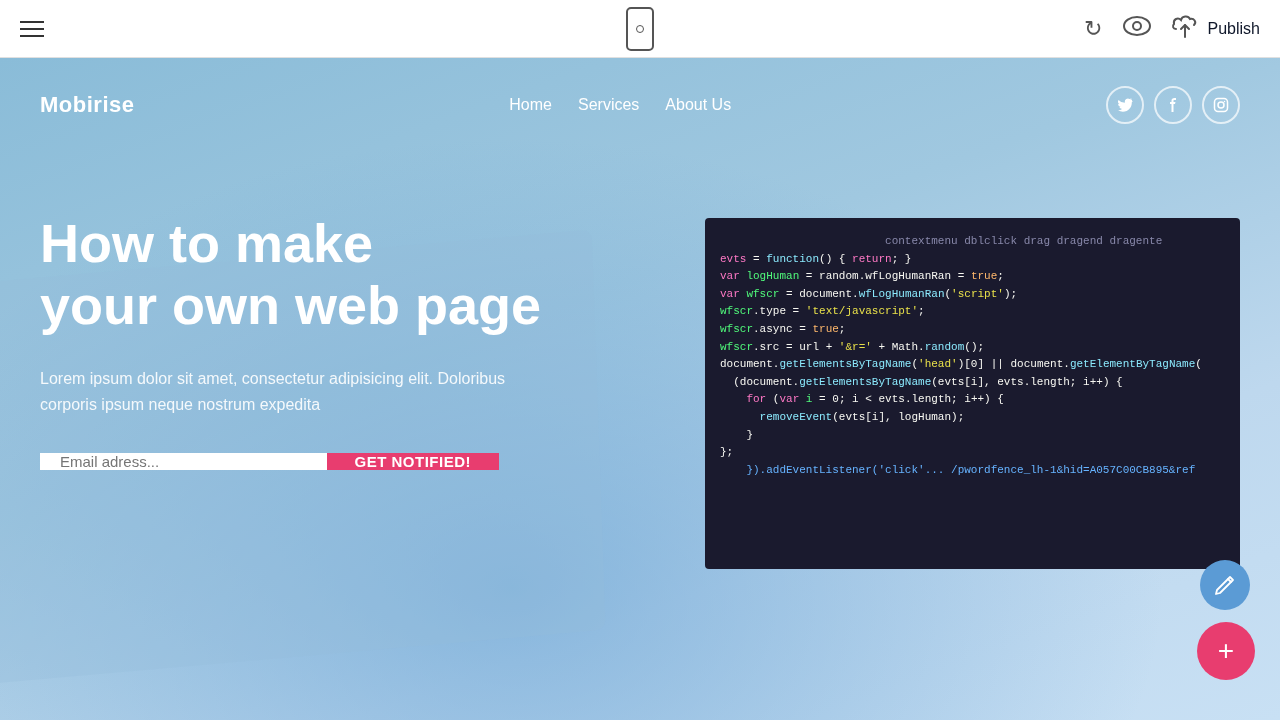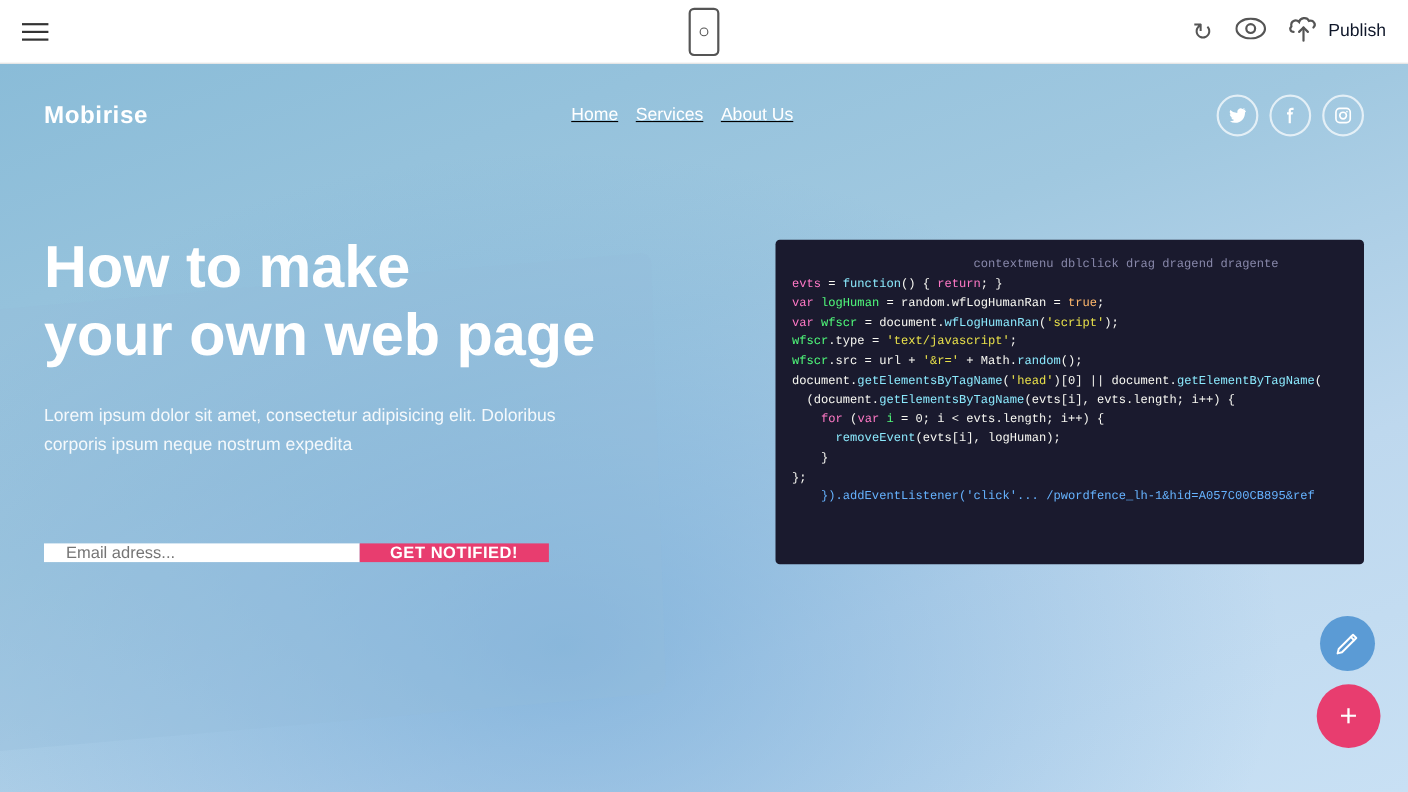--- a/index.html
+++ b/index.html
@@ -134,22 +134,21 @@
     }
     .site-logo {
       color: #fff;
       font-size: 22px;
       font-weight: 700;
       letter-spacing: 0.5px;
     }
     .nav-links {
       display: flex;
       align-items: flex-end;
-      gap: 16px;
-      text-decoration: underline;
+      gap: 26px;
     }
     .nav-link {
       color: #fff;
       text-decoration: none;
       font-size: 16px;
       font-weight: 400;
     }
     .nav-socials {
       display: flex;
       align-items: center;
@@ -192,21 +191,21 @@
     }
     .hero-subtitle {
       color: rgba(255,255,255,0.9);
       font-size: 16px;
       line-height: 1.6;
       margin-bottom: 36px;
       max-width: 520px;
     }
     .email-form {
       display: flex;
-      align-items: flex-end;
+      align-items: flex-start;
       width: 459px;
       height: 58px;
     }
     .email-input {
       flex: 1;
       padding: 0 20px;
       font-size: 15px;
       color: #999;
       border: none;
       outline: none;
@@ -223,21 +222,21 @@
       letter-spacing: 0.5px;
       white-space: nowrap;
     }
 
     
     .code-screenshot {
       position: absolute;
       right: 40px;
       top: 160px;
       width: 535px;
-      height: 295px;
+      height: 351px;
       background: #1a1a2e;
       border-radius: 4px;
       overflow: hidden;
       z-index: 5;
     }
     .code-content {
       width: 100%;
       height: 100%;
       padding: 15px;
       font-family: 'Courier New', monospace;
@@ -378,20 +377,21 @@
     </div>
   </div>
 
   <div class="code-screenshot">
     <div class="code-content">
       <span class="code-line c-gray">                         contextmenu dblclick drag dragend dragente</span>
       <span class="code-line"><span class="c-pink">evts</span> <span class="c-white">= </span><span class="c-cyan">function</span><span class="c-white">() {</span> <span class="c-pink">return</span><span class="c-white">; }</span></span>
       <span class="code-line"><span class="c-pink">var</span> <span class="c-green">logHuman</span> <span class="c-white">= random.wfLogHumanRan = </span><span class="c-orange">true</span><span class="c-white">;</span></span>
       <span class="code-line"><span class="c-pink">var</span> <span class="c-green">wfscr</span> <span class="c-white">= document.</span><span class="c-cyan">wfLogHumanRan</span><span class="c-white">(</span><span class="c-yellow">'script'</span><span class="c-white">);</span></span>
       <span class="code-line"><span class="c-green">wfscr</span><span class="c-white">.type = </span><span class="c-yellow">'text/javascript'</span><span class="c-white">;</span></span>
+      <span class="code-line"><span class="c-green">wfscr</span><span class="c-white">.async = </span><span class="c-orange">true</span><span class="c-white">;</span></span>
       <span class="code-line"><span class="c-green">wfscr</span><span class="c-white">.src = url + </span><span class="c-yellow">'&amp;r=' </span><span class="c-white">+ Math.</span><span class="c-cyan">random</span><span class="c-white">();</span></span>
       <span class="code-line"><span class="c-white">document.</span><span class="c-cyan">getElementsByTagName</span><span class="c-white">(</span><span class="c-yellow">'head'</span><span class="c-white">)[0] || document.</span><span class="c-cyan">getElementByTagName</span><span class="c-white">(</span></span>
       <span class="code-line"><span class="c-white">  (document.</span><span class="c-cyan">getElementsByTagName</span><span class="c-white">(evts[i], evts.length; i++) {</span></span>
       <span class="code-line"><span class="c-pink">    for</span> <span class="c-white">(</span><span class="c-pink">var</span> <span class="c-green">i</span> <span class="c-white">= 0; i &lt; evts.length; i++) {</span></span>
       <span class="code-line"><span class="c-white">      </span><span class="c-cyan">removeEvent</span><span class="c-white">(evts[i], logHuman);</span></span>
       <span class="code-line"><span class="c-white">    }</span></span>
       <span class="code-line"><span class="c-white">};</span></span>
       <span class="code-line c-blue">    }).addEventListener('click'... /pwordfence_lh-1&amp;hid=A057C00CB895&amp;ref</span>
     </div>
   </div>

